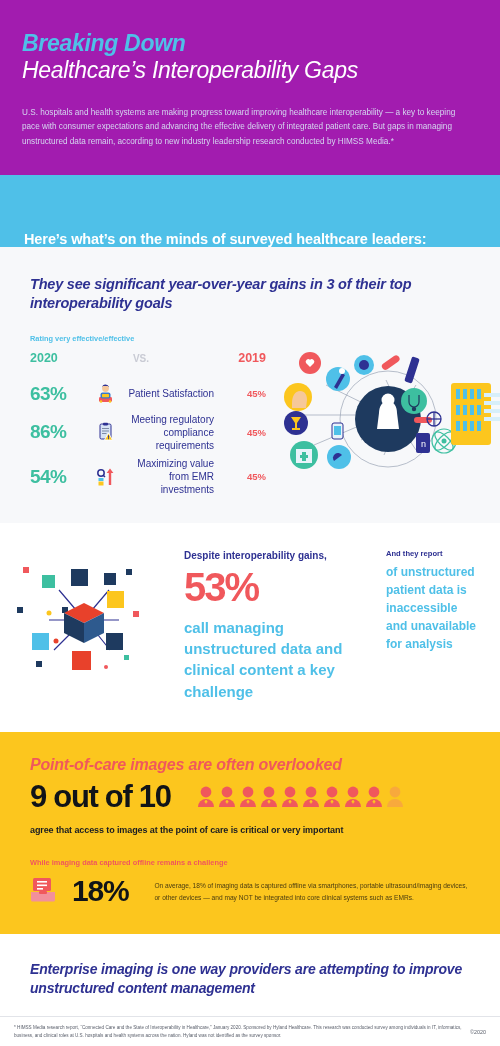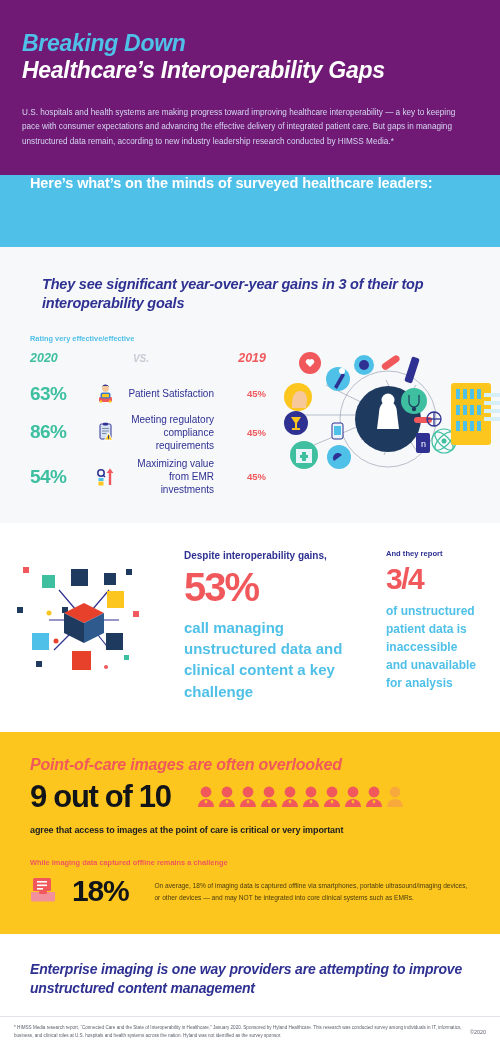--- a/index.html
+++ b/index.html
@@ -5,49 +5,49 @@
   * { box-sizing: border-box; margin: 0; padding: 0; }
   html, body { width: 500px; height: 1046px; }
   body {
     font-family: "Liberation Sans", sans-serif;
     background: #ffffff;
     overflow: hidden;
   }
   .page { position: relative; width: 500px; height: 1046px; background:#fff; }
 
   
-  .hero { background:#701a75; padding: 30px 22px 26px 22px; }
+  .hero { background:#a21caf; padding: 30px 22px 26px 22px; }
   .hero-l1 {
     font-size: 23px; font-weight: bold; font-style: italic;
     color:#4FC0E8; letter-spacing:-0.3px; line-height:1.14;
   }
   .hero-l2 {
-    font-size: 23px; font-weight: bold; font-style: italic;
+    font-size: 23px; font-weight: normal; font-style: italic;
     color:#ffffff; letter-spacing:-0.3px; line-height:1.18; margin-top:1px;
   }
   .hero-sub {
     margin-top: 22px; color:#D5D7F0; font-size:8.2px; line-height:1.72;
     max-width: 452px;
   }
 
   
-  .band { background:#4FC0E8; height:72px; display:flex; align-items:flex-start; padding:0 30px; }
+  .band { background:#4FC0E8; height:72px; display:flex; align-items:flex-end; padding:0 24px; }
   .band-text { color:#fff; font-size:14.5px; font-weight:bold; letter-spacing:-0.1px; }
 
   
   .sec-goals { background:#F7F8FA; padding: 28px 0 26px 0; position:relative; }
   .sec-title {
     color:#2E3192; font-size:14.5px; font-weight:bold; font-style:italic;
-    line-height:1.34; padding:0 42px; letter-spacing:-0.2px;
+    line-height:1.34; padding:0 30px; letter-spacing:-0.2px;
   }
   .rating-label { color:#4FC0E8; font-size:7.4px; font-weight:bold; padding:0 30px; margin-top:20px; }
 
   .goals-wrap { display:flex; padding: 0 0 0 30px; margin-top:8px; }
   .goals-table { width:236px; flex:0 0 236px; }
-  .yr-row { display:flex; align-items:baseline; height:24px;font-style:italic; }
+  .yr-row { display:flex; align-items:baseline; height:24px; }
   .yr-2020 { width:64px; color:#3DBFA0; font-size:12.5px; font-weight:bold; }
   .yr-vs  { flex:1; text-align:center; color:#C9CBD4; font-size:10px; font-weight:bold; padding-right:26px;}
   .yr-2019 { width:52px; text-align:right; color:#F0585C; font-size:12.5px; font-weight:bold; }
 
   .stat-row { display:flex; align-items:center; margin-top:5px; min-height:28px; }
   .stat-pct { width:62px; color:#3DBFA0; font-size:19px; font-weight:bold; letter-spacing:-0.6px; }
   .stat-ico { width:26px; display:flex; justify-content:center; align-items:center; }
   .stat-lbl { flex:1; color:#2E3192; font-size:10px; font-weight:normal; line-height:1.32; padding-left:3px;text-align:right;}
   .stat-old { width:52px; text-align:right; color:#F0585C; font-size:9.5px; font-weight:bold; }
 
@@ -270,21 +270,20 @@
         <path d="M90 58 L70 68 L70 88 L90 78 Z" fill="#2E5A8E"></path>
       </svg>
     </div>
     <div class="col-53">
       <div class="c53-kicker">Despite interoperability gains,</div>
       <div class="c53-big">53%</div>
       <div class="c53-body">call managing unstructured data and clinical content a key challenge</div>
     </div>
     <div class="col-34">
       <div class="c34-kicker">And they report</div>
-      <div class="c34-big">3/4</div>
       <div class="c34-body">of unstructured patient data is inaccessible and unavailable for analysis</div>
     </div>
   </div>
 
   <div class="sec-yellow">
     <div class="y-kicker">Point-of-care images are often overlooked</div>
     <div class="y-row">
       <div class="y-big">9 out of 10</div>
       <div class="y-people">
         <svg width="18" height="22" viewBox="0 0 18 22">

